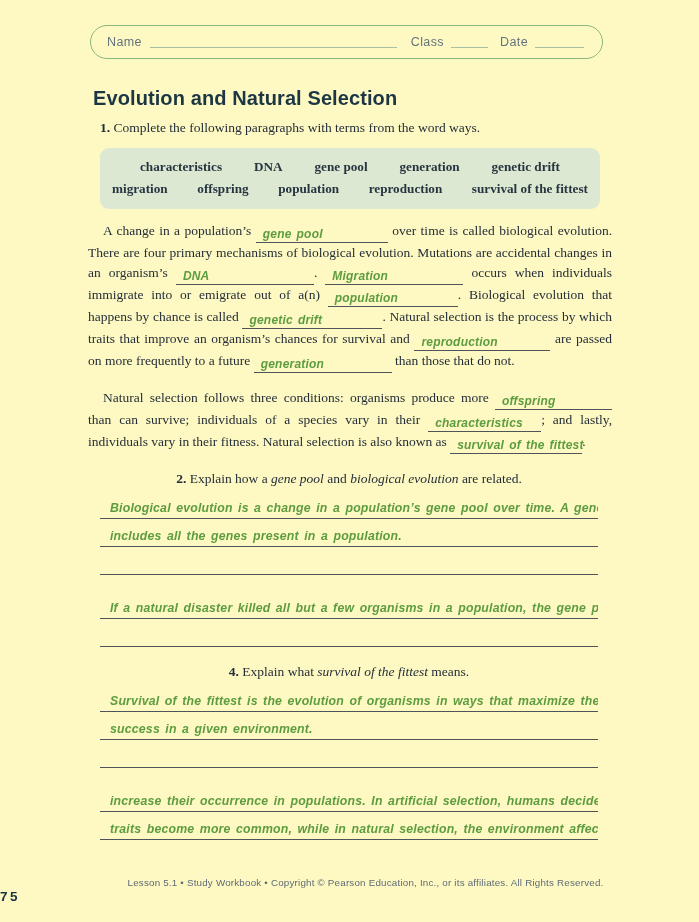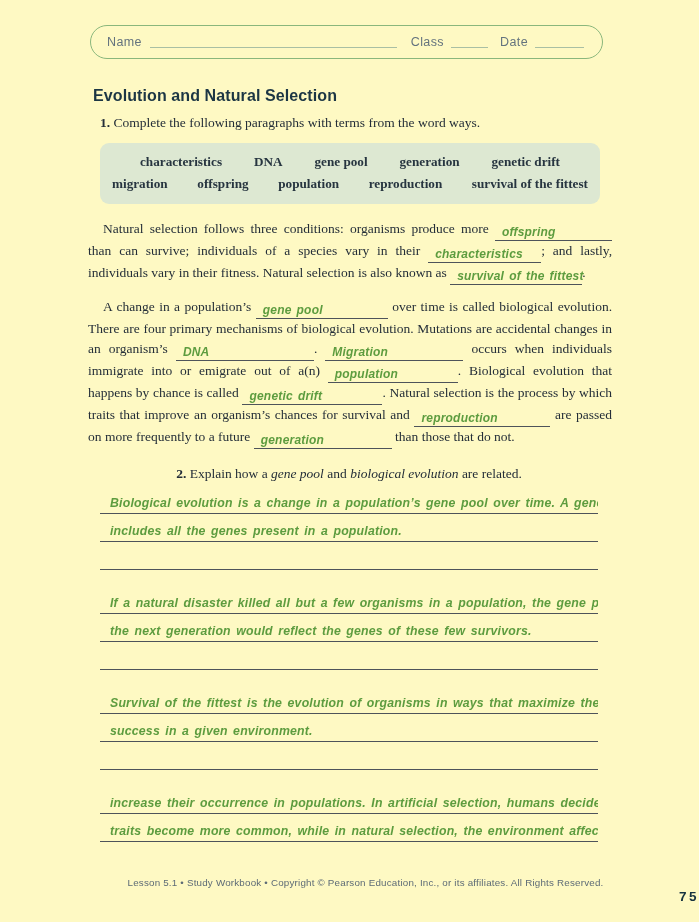--- a/index.html
+++ b/index.html
@@ -10,21 +10,21 @@
        display:flex;align-items:center;box-sizing:border-box;padding:0 16px;
        margin:25px 0 0 90px;font-family:"Liberation Sans",sans-serif;
        font-size:12.5px;color:#64737e;letter-spacing:.4px;}
   .hline{border-bottom:1.4px solid #a9bfa3;height:12px;box-sizing:border-box;}
   .hline.name{flex:1;margin:0 14px 0 8px;}
   .hline.class{width:37px;margin:0 12px 0 7px;}
   .hline.date{width:49px;margin:0 2px 0 7px;}
 
   
   .title{margin:28px 0 0 93px;font-family:"Liberation Sans",sans-serif;
-         font-weight:bold;font-size:16px;color:#1c3644;letter-spacing:.1px;}
+         font-weight:bold;font-size:20px;color:#1c3644;letter-spacing:.1px;}
   .serif{font-family:"Liberation Serif",serif;font-size:13.5px;color:#242e38;}
   .q1line{margin:10px 0 0 100px;}
   .qnum{font-weight:bold;}
 
   
   .bank{margin:12px 0 0 100px;width:500px;box-sizing:border-box;background:#dde8d2;
         border-radius:9px;padding:8px 0 9px;font-family:"Liberation Serif",serif;
         font-weight:bold;font-size:13.2px;color:#273540;}
   .bank-row{display:flex;justify-content:space-between;line-height:22px;}
   .bank-row.r1{padding:0 40px;}
@@ -52,21 +52,21 @@
   .ans{box-sizing:border-box;border-bottom:1.2px solid #4e545a;height:28px;
        display:flex;align-items:flex-end;padding:0 0 3px 10px;
        color:#5d9c3f;font-family:"Liberation Sans",sans-serif;font-weight:bold;
        font-style:italic;font-size:12.3px;letter-spacing:.2px;word-spacing:1.8px;
        white-space:nowrap;overflow:hidden;}
 
   
   .footer{position:absolute;top:877px;left:16px;width:100%;text-align:center;
           font-family:"Liberation Sans",sans-serif;font-size:9.8px;color:#5d6b76;
           letter-spacing:.2px;}
-  .pagenum{position:absolute;top:889px;left:0;width:100%;text-align:right;
+  .pagenum{position:absolute;top:889px;left:0;width:100%;text-align:left;
            font-family:"Liberation Sans",sans-serif;font-weight:bold;font-size:13.5px;
            color:#16323f;letter-spacing:2.5px;}
 </style>
 </head>
 <body>
 
 <div class="page">
 
   <div class="hdr">
     <span>Name</span>
@@ -91,57 +91,57 @@
     </div>
     <div class="bank-row r2">
       <span>migration</span>
       <span>offspring</span>
       <span>population</span>
       <span>reproduction</span>
       <span>survival of the fittest</span>
     </div>
   </div>
 
-  <div class="para indent para2"><span>Natural selection follows three conditions: organisms produce more</span>
-    <span class="blank w117"><span>offspring</span></span>
-    <span>than can survive; individuals of a species vary in their</span>
-    <span class="blank w113"><span>characteristics</span></span><span>; and lastly, individuals vary in their fitness. Natural selection is also known as</span>
-    <span class="blank w132"><span>survival of the fittest</span></span><span>.</span></div>
-
   <div class="para indent"><span>A change in a population’s</span>
     <span class="blank w132"><span>gene pool</span></span>
     <span>over time is called biological evolution. There are four primary mechanisms of biological evolution. Mutations are accidental changes in an organism’s</span>
     <span class="blank w138"><span>DNA</span></span><span>.</span>
     <span class="blank w138"><span>Migration</span></span>
     <span>occurs when individuals immigrate into or emigrate out of a(n)</span>
     <span class="blank w130"><span>population</span></span><span>. Biological evolution that happens by chance is called</span>
     <span class="blank w140"><span>genetic drift</span></span><span>. Natural selection is the process by which traits that improve an organism’s chances for survival and</span>
     <span class="blank w136"><span>reproduction</span></span>
     <span>are passed on more frequently to a future</span>
     <span class="blank w138"><span>generation</span></span>
     <span>than those that do not.</span></div>
 
+  <div class="para indent para2"><span>Natural selection follows three conditions: organisms produce more</span>
+    <span class="blank w117"><span>offspring</span></span>
+    <span>than can survive; individuals of a species vary in their</span>
+    <span class="blank w113"><span>characteristics</span></span><span>; and lastly, individuals vary in their fitness. Natural selection is also known as</span>
+    <span class="blank w132"><span>survival of the fittest</span></span><span>.</span></div>
+
   <div class="q">
     <div class="serif qprompt"><span class="qnum">2.</span> <span>Explain how a </span><i>gene pool</i><span> and </span><i>biological evolution</i><span> are related.</span></div>
     <div class="answers">
       <div class="ans">Biological evolution is a change in a population’s gene pool over time. A gene pool</div>
       <div class="ans">includes all the genes present in a population.</div>
       <div class="ans"></div>
     </div>
   </div>
 
   <div class="q">
     <div class="answers">
       <div class="ans">If a natural disaster killed all but a few organisms in a population, the gene pool of</div>
-      <div class="ans">the next generation would reflect the genes of these few survivors.</div>
       <div class="ans"></div>
     </div>
   </div>
 
   <div class="q">
+    <div class="serif qprompt"><span class="qnum">4.</span> <span>Explain what </span><i>survival of the fittest</i><span> means.</span></div>
     <div class="answers">
       <div class="ans">Survival of the fittest is the evolution of organisms in ways that maximize their</div>
       <div class="ans">success in a given environment.</div>
       <div class="ans"></div>
     </div>
   </div>
 
   <div class="q">
     <div class="answers">
       <div class="ans">increase their occurrence in populations. In artificial selection, humans decide which</div>

